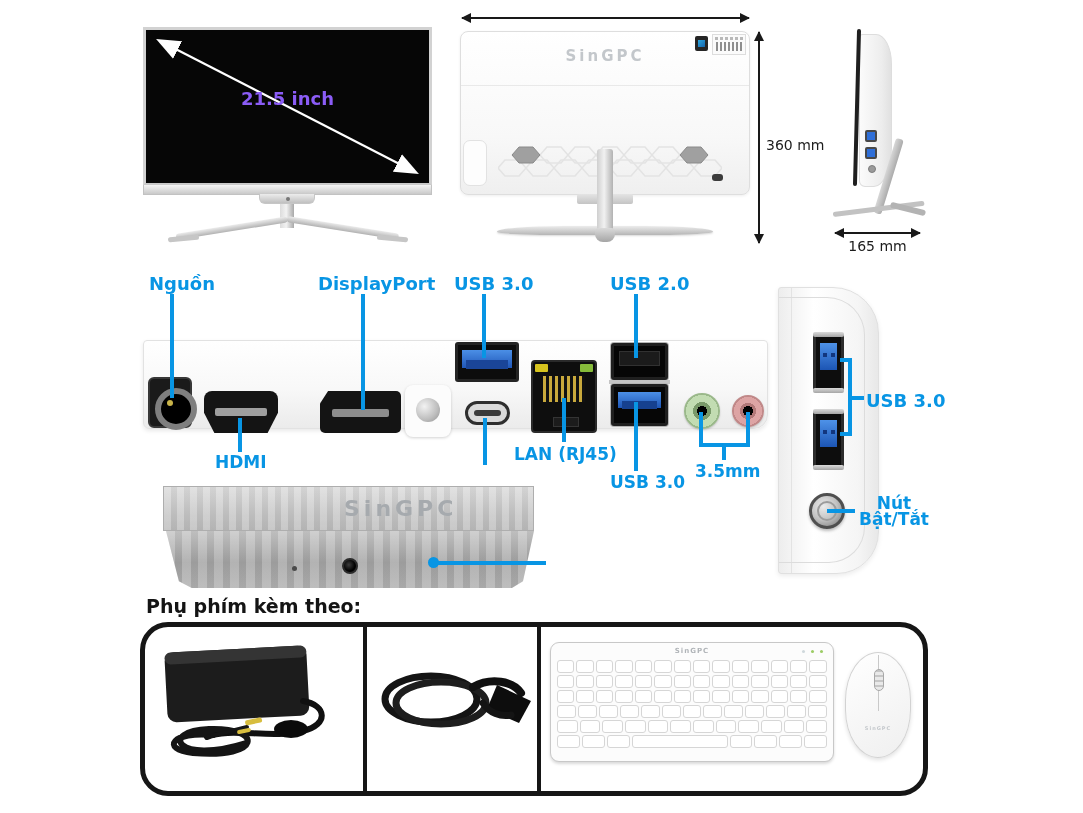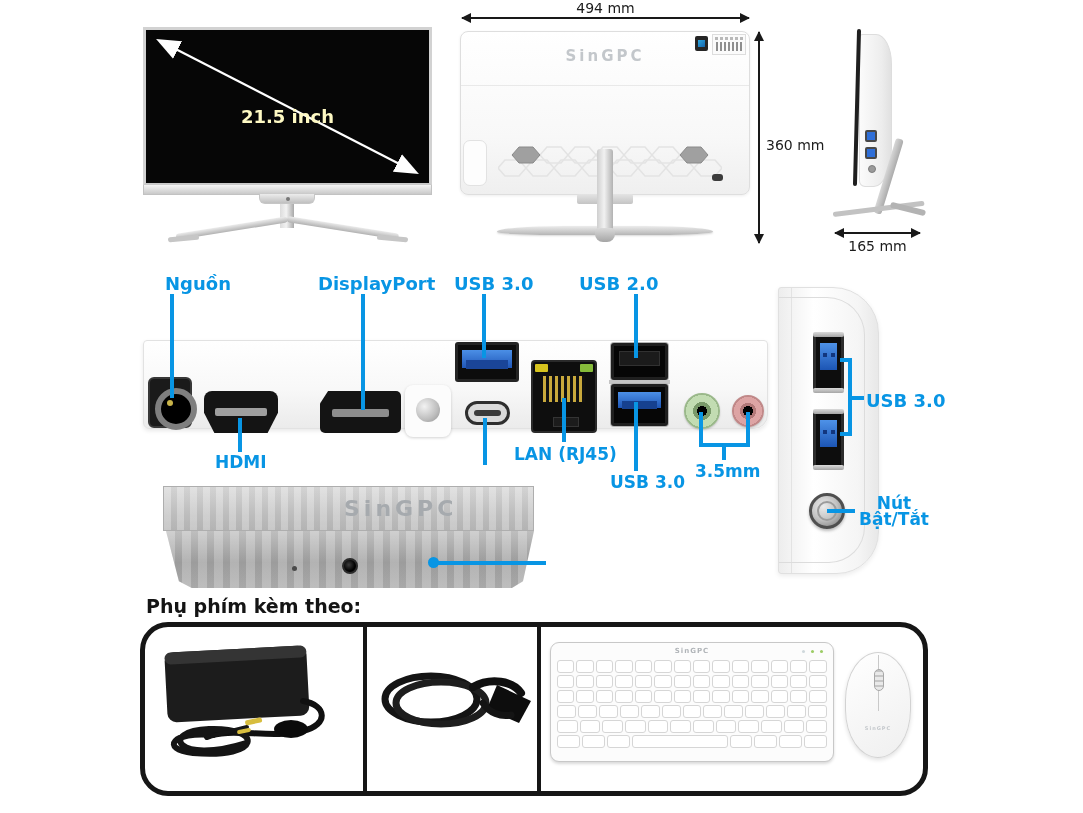--- a/index.html
+++ b/index.html
@@ -16,21 +16,21 @@
   .dimh{position:absolute;height:0;border-top:2px solid #191919;}
   .dimh::before{content:"";position:absolute;left:-1px;top:-6px;border-top:5px solid transparent;border-bottom:5px solid transparent;border-right:10px solid #191919;}
   .dimh::after{content:"";position:absolute;right:-1px;top:-6px;border-top:5px solid transparent;border-bottom:5px solid transparent;border-left:10px solid #191919;}
   .dimv{position:absolute;width:0;border-left:2px solid #191919;}
   .dimv::before{content:"";position:absolute;top:-1px;left:-6px;border-left:5px solid transparent;border-right:5px solid transparent;border-bottom:10px solid #191919;}
   .dimv::after{content:"";position:absolute;bottom:-1px;left:-6px;border-left:5px solid transparent;border-right:5px solid transparent;border-top:10px solid #191919;}
 
   
   #front-screen{left:143px;top:27px;width:289px;height:158px;background:#060606;border:3px solid #d2d2d2;border-bottom:2px solid #c9c9c9;}
   #front-screen svg{position:absolute;left:0;top:0;}
-  #front-size-label{position:absolute;left:0;right:0;top:76px;text-align:center;color:#fef9c3;font-size:18px;font-weight:bold;}
+  #front-size-label{position:absolute;left:0;right:0;top:58px;text-align:center;color:#8b5cf6;font-size:18px;font-weight:bold;}
   #front-chin{left:143px;top:185px;width:289px;height:10px;background:linear-gradient(#f4f4f4,#c9c9c9);border:1px solid #c2c2c2;border-top:none;text-align:center;}
   #front-chin span{font-size:5px;color:#9aa0a6;font-weight:bold;letter-spacing:1px;line-height:8px;}
   #front-cam{left:259px;top:194px;width:56px;height:10px;background:linear-gradient(#ececec,#c0c0c0);border:1px solid #c6c6c6;border-top:none;border-radius:0 0 6px 6px;}
   #front-cam i{position:absolute;left:26px;top:3px;width:4px;height:4px;border-radius:50%;background:#777;}
   #front-pole{left:280px;top:204px;width:14px;height:24px;background:linear-gradient(90deg,#dcdcdc,#f2f2f2 45%,#a8a8a8);}
   .front-leg{position:absolute;height:6px;background:linear-gradient(#ebebeb,#b2b2b2);border-radius:3px;}
   #front-leg-l{left:176px;top:234px;width:113px;transform:rotate(-9deg);transform-origin:left center;}
   #front-leg-r{left:287px;top:216px;width:113px;transform:rotate(9deg);transform-origin:left center;}
   .front-foot{position:absolute;height:5px;width:31px;background:#c6c6c6;border-radius:2px;}
   #front-foot-l{left:168px;top:236px;transform:rotate(-5deg);}
@@ -109,24 +109,24 @@
   #ld-hdmi{left:238px;top:418px;height:34px;}
   #ld-typec{left:483px;top:418px;height:47px;}
   #ld-lan{left:562px;top:398px;height:44px;}
   #ld-usb3b{left:634px;top:402px;height:69px;}
   #ld-g1{left:699px;top:412px;height:35px;}
   #ld-g2{left:746px;top:412px;height:35px;}
   #ld-gh{left:699px;top:443px;width:51px;}
   #ld-gmid{left:722px;top:447px;height:13px;}
 
   
-  #lbl-nguon{left:149px;top:273px;font-size:18px;margin-left:16px;}
+  #lbl-nguon{left:149px;top:273px;font-size:18px;}
   #lbl-dp{left:318px;top:273px;font-size:18px;}
   #lbl-usb3t{left:454px;top:273px;font-size:18px;}
-  #lbl-usb2{left:579px;top:273px;font-size:18px;}
+  #lbl-usb2{left:610px;top:273px;font-size:18px;}
   #lbl-hdmi{left:215px;top:452px;font-size:17px;}
   #lbl-typec{left:452px;top:493px;font-size:17px;}
   #lbl-lan{left:514px;top:444px;font-size:17px;}
   #lbl-usb3b{left:610px;top:472px;font-size:17px;}
   #lbl-35{left:695px;top:461px;font-size:17px;}
 
   
   #sp-panel{left:778px;top:287px;width:101px;height:287px;background:linear-gradient(90deg,#ededed,#ffffff 35%,#f5f5f5 80%,#e8e8e8);border:1px solid #e0e0e0;border-radius:3px 46px 42px 3px;box-shadow:0 2px 5px rgba(0,0,0,.08);}
   #sp-panel::after{content:"";position:absolute;left:0;top:9px;bottom:10px;right:13px;border:1px solid #dcdcdc;border-left:none;border-radius:0 38px 36px 0;}
   #sp-groove{position:absolute;left:12px;top:0;bottom:0;width:1px;background:#e3e3e3;}
@@ -197,21 +197,20 @@
   <div class="abs" id="front-chin"><span>SinGPC</span></div>
   <div class="abs" id="front-cam">
       <i></i>
     </div>
   <div class="abs" id="front-pole"></div>
   <div class="front-leg" id="front-leg-l"></div>
   <div class="front-leg" id="front-leg-r"></div>
   <div class="front-foot" id="front-foot-l"></div>
   <div class="front-foot" id="front-foot-r"></div>
 
-  <div class="dimtxt" id="back-w-label">494 mm</div>
   <div class="dimh" id="back-dim-w"></div>
   <div class="abs" id="back-panel">
     <div id="back-logo">SinGPC</div>
     <div id="back-sticker-win"></div>
     <div id="back-sticker-label"></div>
     <div id="back-seam"></div>
     <div id="back-bulge"></div>
     <svg id="back-hex" width="224" height="32" viewBox="0 0 224 32">
       <defs>
           <polygon id="hx" points="7,0 21,0 28,8 21,16 7,16 0,8"></polygon>

